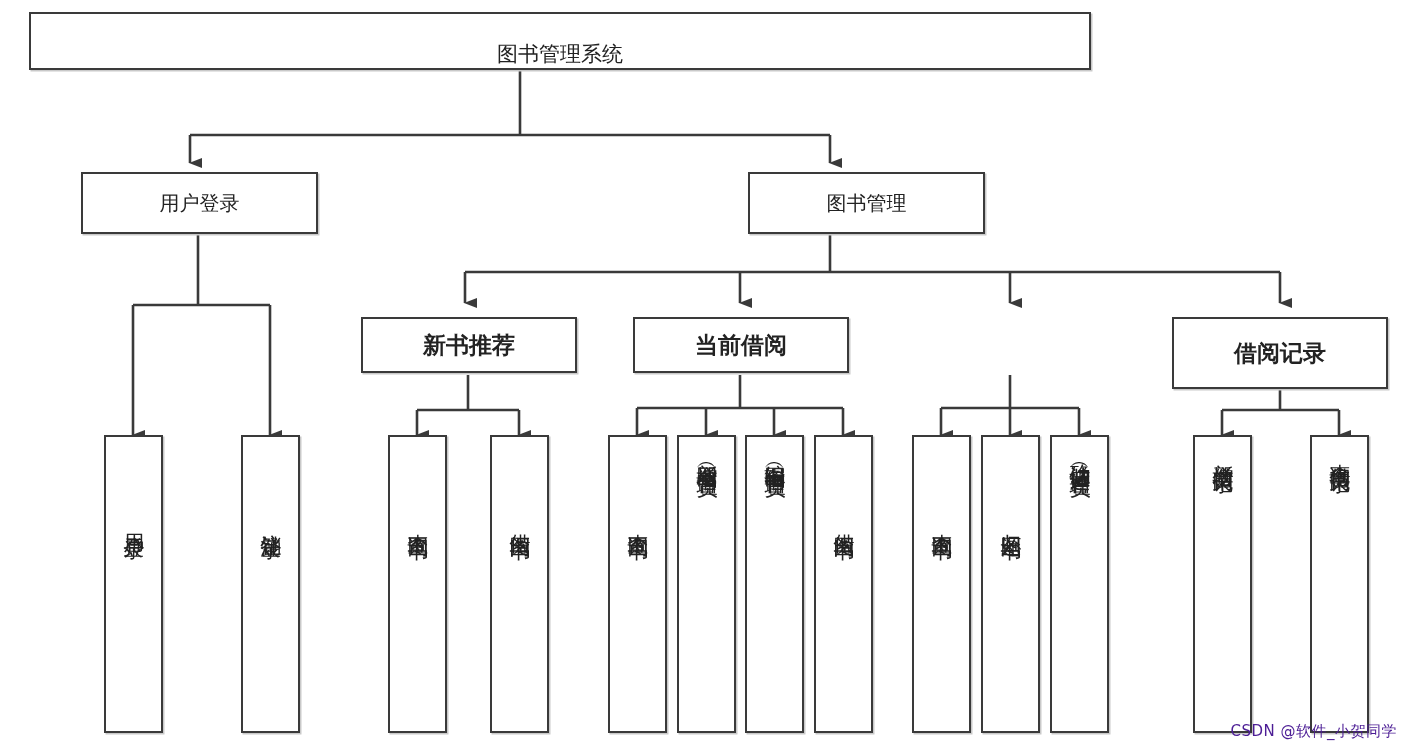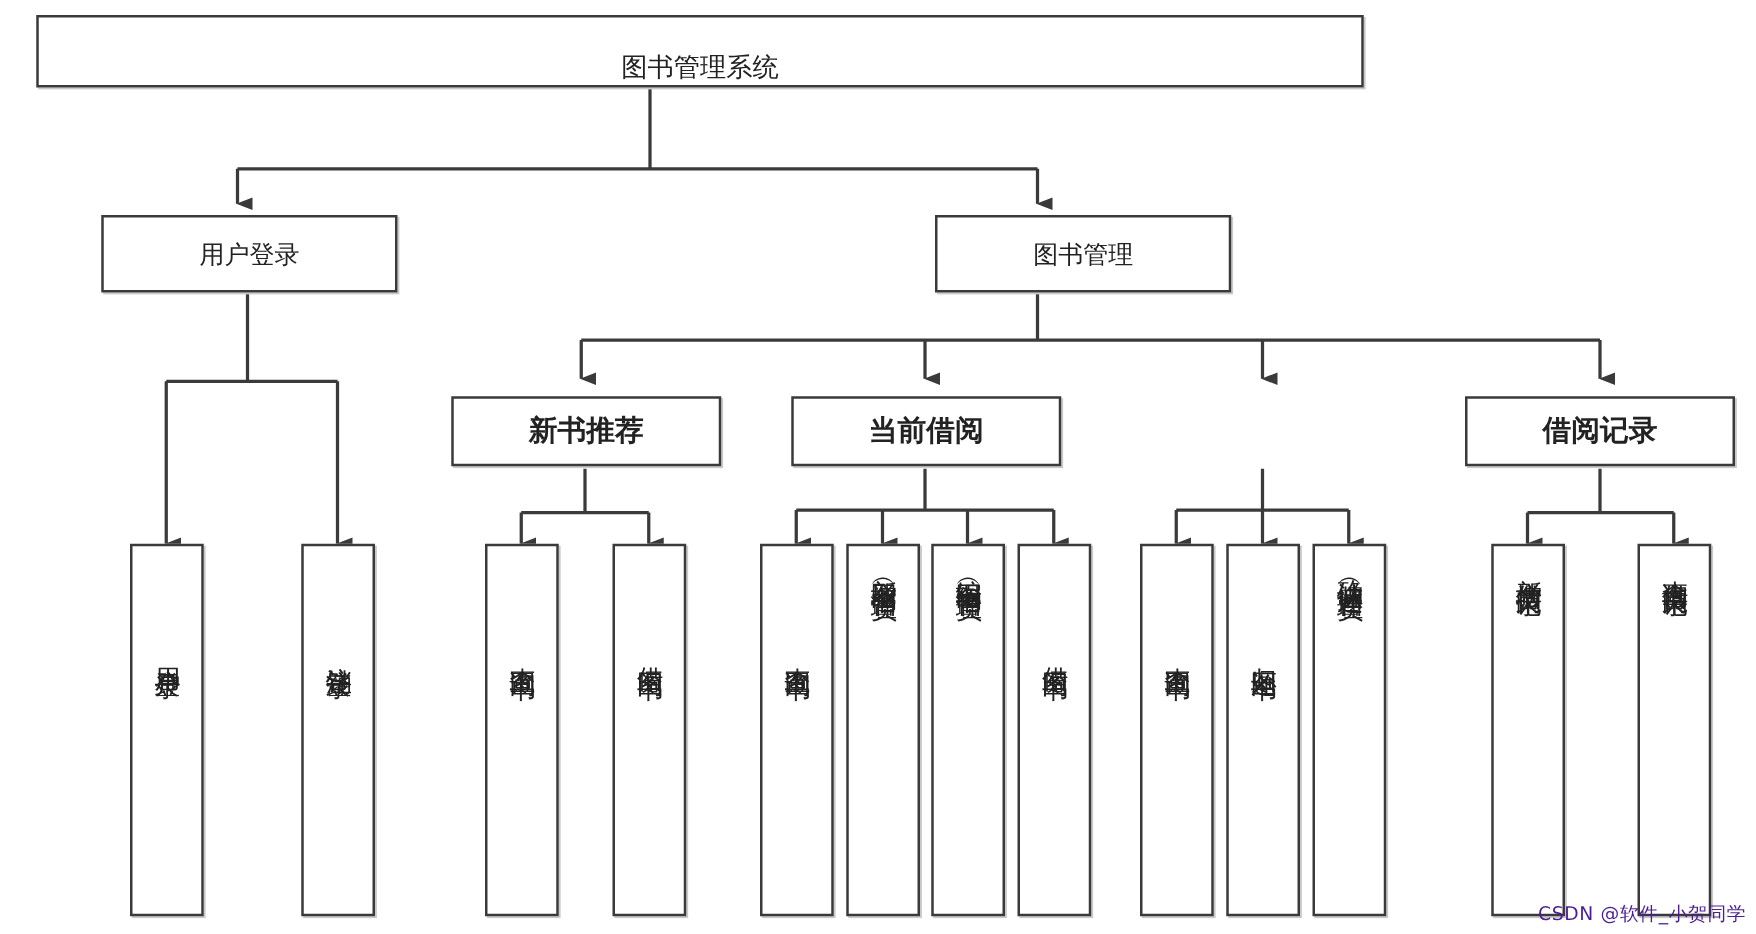--- a/index.html
+++ b/index.html
@@ -153,21 +153,21 @@
 
   <div class="node lvl2" style="left:361px; top:317px; width:216px; height:56px;">
     <span class="lbl">新书推荐</span>
   </div>
 
   <div class="node lvl2" style="left:633px; top:317px; width:216px; height:56px;">
     <span class="lbl">当前借阅</span>
   </div>
 
 
-  <div class="node lvl2" style="left:1172px; top:317px; width:216px; height:56px;">
+  <div class="node lvl2" style="left:1172px; top:317px; width:216px; height:72px;">
     <span class="lbl">借阅记录</span>
   </div>
 
   <div class="node leaf mid" style="left:104px; top:435px; width:59px; height:298px;">
     <span class="lbl">用户登录</span>
   </div>
 
   <div class="node leaf mid" style="left:241px; top:435px; width:59px; height:298px;">
     <span class="lbl">注销登录</span>
   </div>

